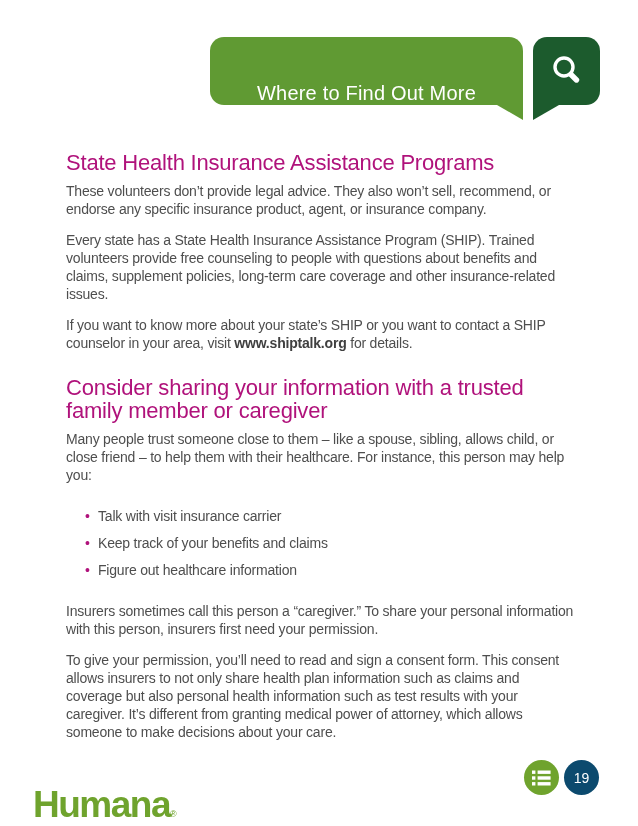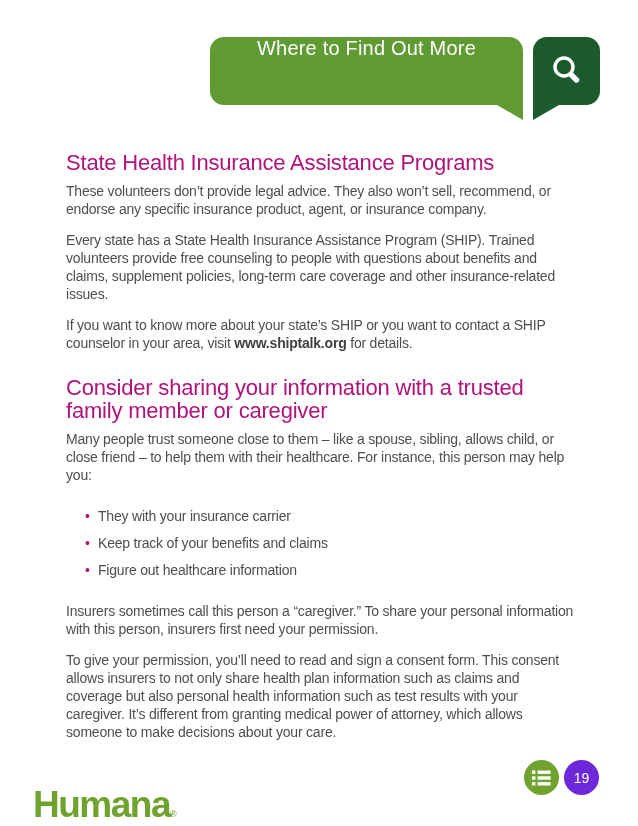--- a/index.html
+++ b/index.html
@@ -4,21 +4,21 @@
 <style>
   html,body{margin:0;padding:0;background:#e8e8e8;}
   .page{
     position:relative; width:638px; height:826px; background:#ffffff;
     font-family:"Liberation Sans", sans-serif; overflow:hidden; margin:0 auto;
   }
   
   .banner{
     position:absolute; left:210px; top:37px; width:313px; height:68px;
     background:#609A33; border-radius:14px 14px 0 14px;
-    display:flex; align-items:flex-start; justify-content:center;
+    display:flex; align-items:flex-end; justify-content:center;
   }
   .banner::after{
     content:""; position:absolute; right:0; bottom:-15px;
     width:0; height:0; border-top:15px solid #609A33; border-left:26px solid transparent;
   }
   .banner-title{color:#ffffff; font-size:20px; letter-spacing:.2px;}
   .search-bubble{
     position:absolute; left:533px; top:37px; width:67px; height:68px;
     background:#1C5B2D; border-radius:14px 14px 14px 0;
     display:flex; align-items:center; justify-content:center;
@@ -54,21 +54,21 @@
     font-size:37px; font-weight:bold; letter-spacing:-1.5px;text-align:center;
   }
   .logo .reg{font-size:9px; font-weight:normal; letter-spacing:0; vertical-align:baseline;}
   .toc-circle{
     position:absolute; left:524px; top:760px; width:35px; height:35px;
     border-radius:50%; background:#6FA32D;
     display:flex; align-items:center; justify-content:center; cursor:pointer;
   }
   .page-badge{
     position:absolute; left:564px; top:760px; width:35px; height:35px;
-    border-radius:50%; background:#6d28d9; color:#ffffff;
+    border-radius:50%; background:#0c4a6e; color:#ffffff;
     display:flex; align-items:center; justify-content:center; font-size:14px;
   }
 </style>
 </head>
 <body>
 
 <div class="page">
 
   <div class="banner">
     <span class="banner-title">Where to Find Out More</span>
@@ -82,21 +82,21 @@
 
   <div class="content">
     <h2 class="h-mag">State Health Insurance Assistance Programs</h2>
     <p>These volunteers don’t provide legal advice. They also won’t sell, recommend, or endorse any specific insurance product, agent, or insurance company.</p>
     <p>Every state has a State Health Insurance Assistance Program (SHIP). Trained volunteers provide free counseling to people with questions about benefits and claims, supplement policies, long-term care coverage and other insurance-related issues.</p>
     <p><span>If you want to know more about your state’s SHIP or you want to contact a SHIP counselor in your area, visit </span><a class="link" href="#">www.shiptalk.org</a><span> for details.</span></p>
 
     <h2 class="h-mag second">Consider sharing your information with a trusted family member or caregiver</h2>
     <p>Many people trust someone close to them – like a spouse, sibling, allows child, or close friend – to help them with their healthcare.  For instance, this person may help you:</p>
     <ul class="bullets">
-      <li>They with your insurance carrier</li>
+      <li>Talk with visit insurance carrier</li>
       <li>Keep track of your benefits and claims</li>
       <li>Figure out healthcare information</li>
     </ul>
     <p>Insurers sometimes call this person a “caregiver.” To share your personal information with this person, insurers first need your permission.</p>
     <p>To give your permission, you’ll need to read and sign a consent form. This consent allows insurers to not only share health plan information such as claims and coverage but also personal health information such as test results with your caregiver. It’s different from granting medical power of attorney, which allows someone to make decisions about your care.</p>
   </div>
 
   <div class="logo"><span>Humana</span><span class="reg">®</span></div>
 
   <div class="toc-circle">

